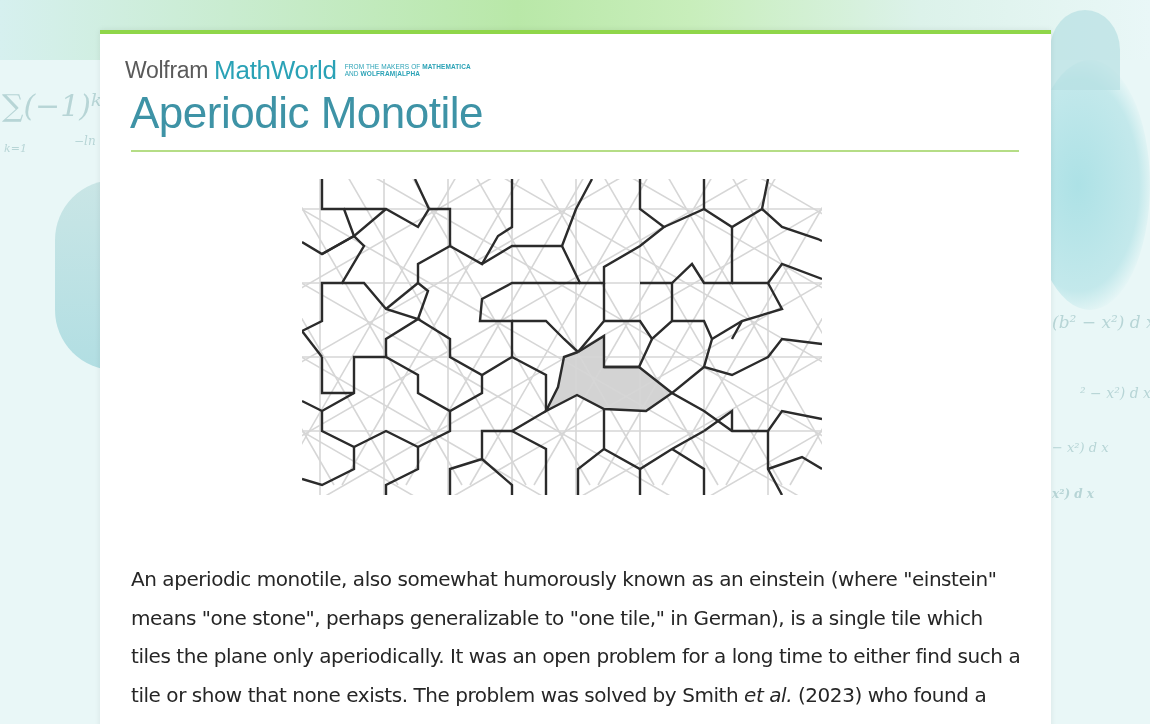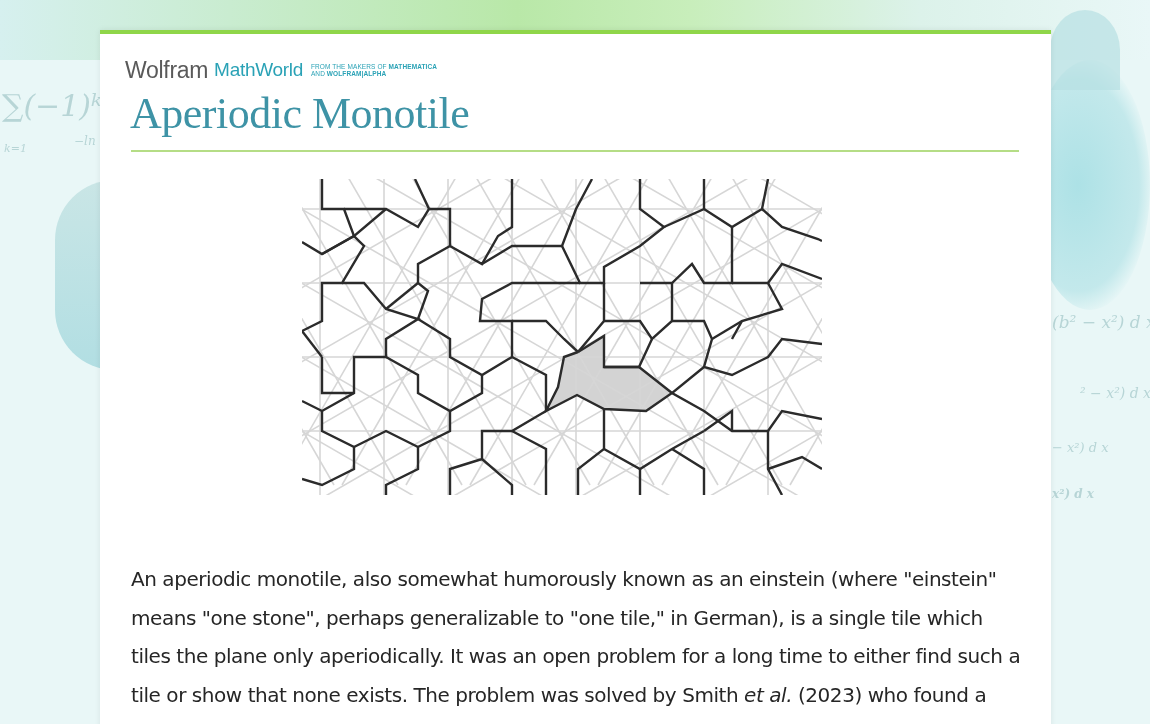--- a/index.html
+++ b/index.html
@@ -37,28 +37,28 @@
     position:absolute; left:100px; top:30px; width:951px; height:720px;
     background:#ffffff;
     border-top:4px solid #8fd649;
     box-shadow: 0 0 6px rgba(0,0,0,.08);
   }
   .brand {
     position:absolute; left:25px; top:24px; height:24px; display:flex; align-items:center;
     font-family:"Liberation Sans", sans-serif;
   }
   .brand-wolfram { font-size:23px; color:#5a5a5a; letter-spacing:-0.3px; }
-  .brand-mathworld { font-size:19px; color:#2aa2b6; margin-left:6px; letter-spacing:-0.3px; }
+  .brand-mathworld { font-size:26px; color:#2aa2b6; margin-left:6px; letter-spacing:-0.3px; }
   .brand-tag {
     margin-left:8px; font-size:6.5px; line-height:7px; color:#2aa2b6; letter-spacing:.1px;
   }
   .brand-tag b { font-weight:bold; }
   .page-title {
     position:absolute; left:30px; top:54px; margin:0;
-    font-family:Liberation Serif, serif; font-weight:normal;
+    font-family:Liberation Sans, sans-serif; font-weight:normal;
     font-size:44px; color:#3e93a6; letter-spacing:-0.5px;
   }
   .title-rule {
     position:absolute; left:31px; top:116px; width:888px; height:2px; background:#b5dd86;
   }
   .figure {
     position:absolute; left:202px; top:145px; width:520px; height:320px;
   }
   .body-text {
     position:absolute; left:31px; top:526px; width:890px;

